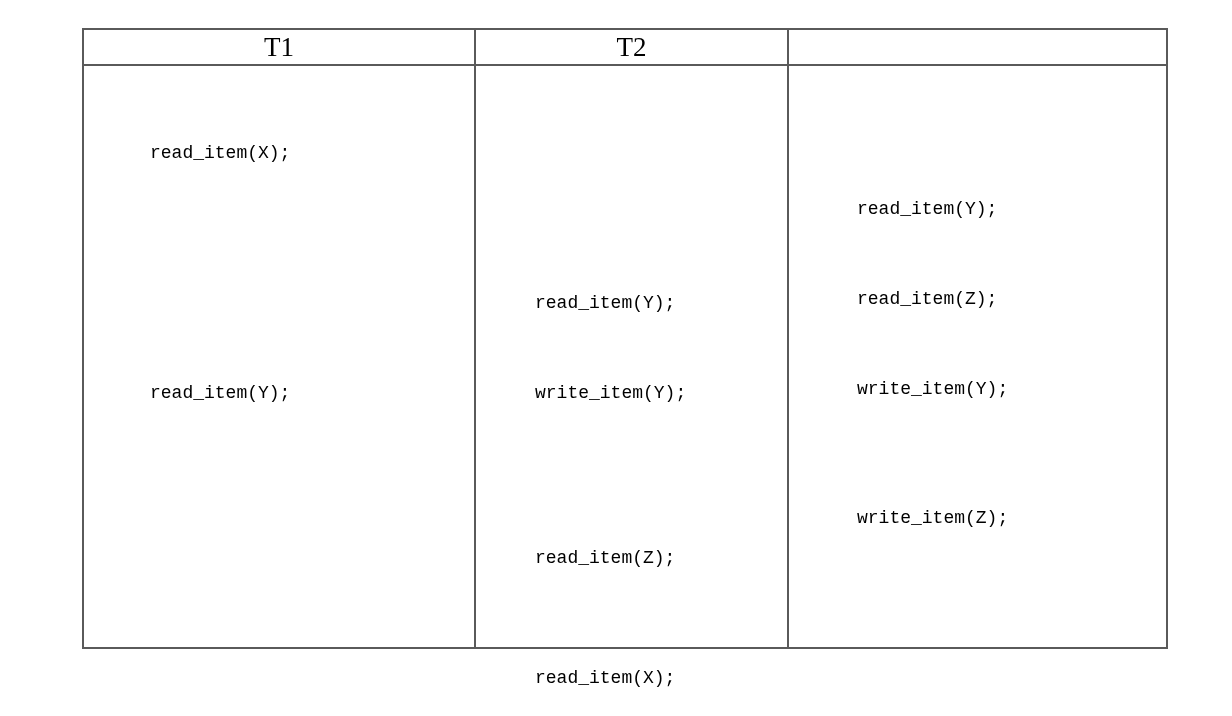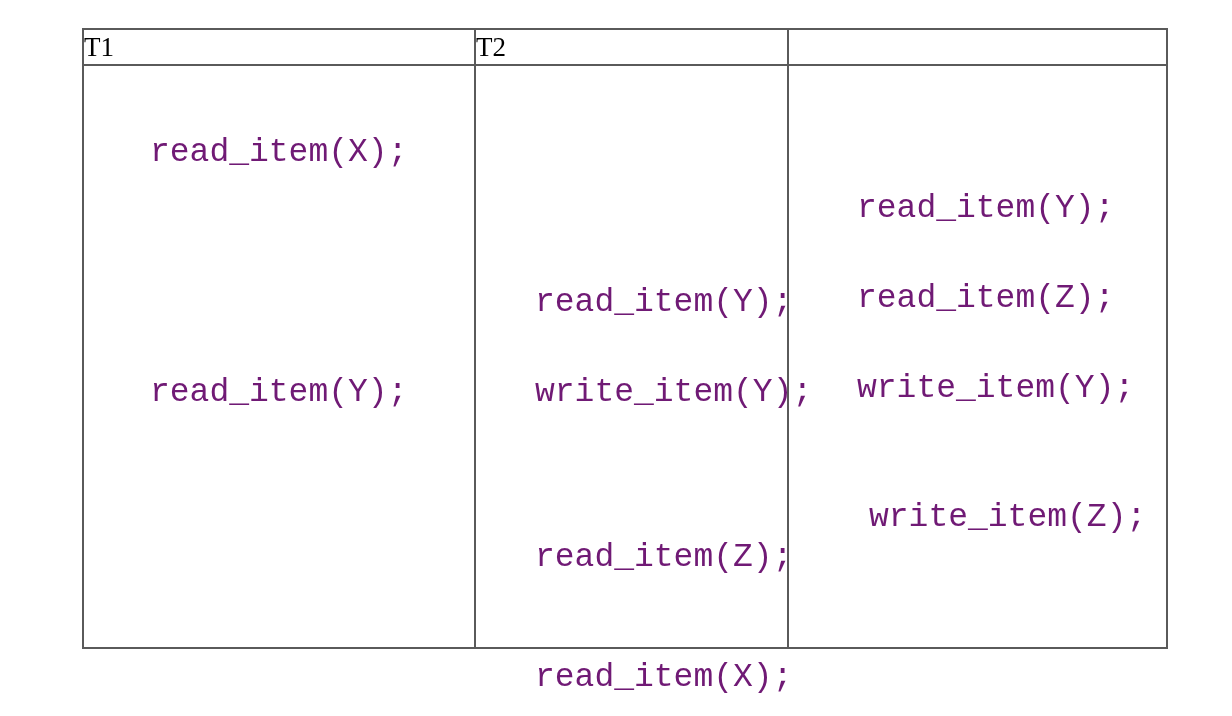--- a/index.html
+++ b/index.html
@@ -35,20 +35,21 @@
     width: 100%;
     height: 36px;
     box-sizing: border-box;
     border-bottom: 2px solid #5a5a5a;
   }
   .header-cell {
     position: absolute;
     top: 0;
     height: 32px;
     line-height: 34px;
+    text-align: center;
     font-family: "Liberation Serif", "DejaVu Serif", serif;
     font-size: 27px;
     font-weight: normal;
     color: #000000;
     white-space: nowrap;
   }
   .header-cell.c1 { left: 0px;   width: 390px; }
   .header-cell.c2 { left: 392px; width: 311px; border-radius: 14px; }
   .header-cell.c3 { left: 705px; width: 379px; }
 
@@ -77,24 +78,24 @@
     height: 100%;
   }
   .column-body.c1 { left: 0px;   width: 390px; }
   .column-body.c2 { left: 392px; width: 311px; }
   .column-body.c3 { left: 705px; width: 379px; }
 
   .op-block {
     position: absolute;
     white-space: pre;
     font-family: "Liberation Mono", "DejaVu Sans Mono", monospace;
-    font-size: 33px;
+    font-size: 18px;
     line-height: 30px;
     letter-spacing: 0px;
-    color: #701a75;
+    color: #000000;
   }
   .op-line {
     display: block;
     white-space: pre;
   }
 </style>
 </head>
 <body>
 
 <div id="schedule-table">
@@ -131,19 +132,19 @@
         
       </div>
     </div>
 
     <div class="column-body c3">
       <div class="op-block" style="left:68px; top:68px;">
         <span class="op-line">read_item(Y);</span>
         <span class="op-line">read_item(Z);</span>
         <span class="op-line">write_item(Y);</span>
       </div>
-      <div class="op-block" style="left:80px; top:377px;text-align:right;">
+      <div class="op-block" style="left:68px; top:377px;text-align:right;">
         <span class="op-line">write_item(Z);</span>
       </div>
     </div>
 
   </div>
 </div>
 
 </body></html>

